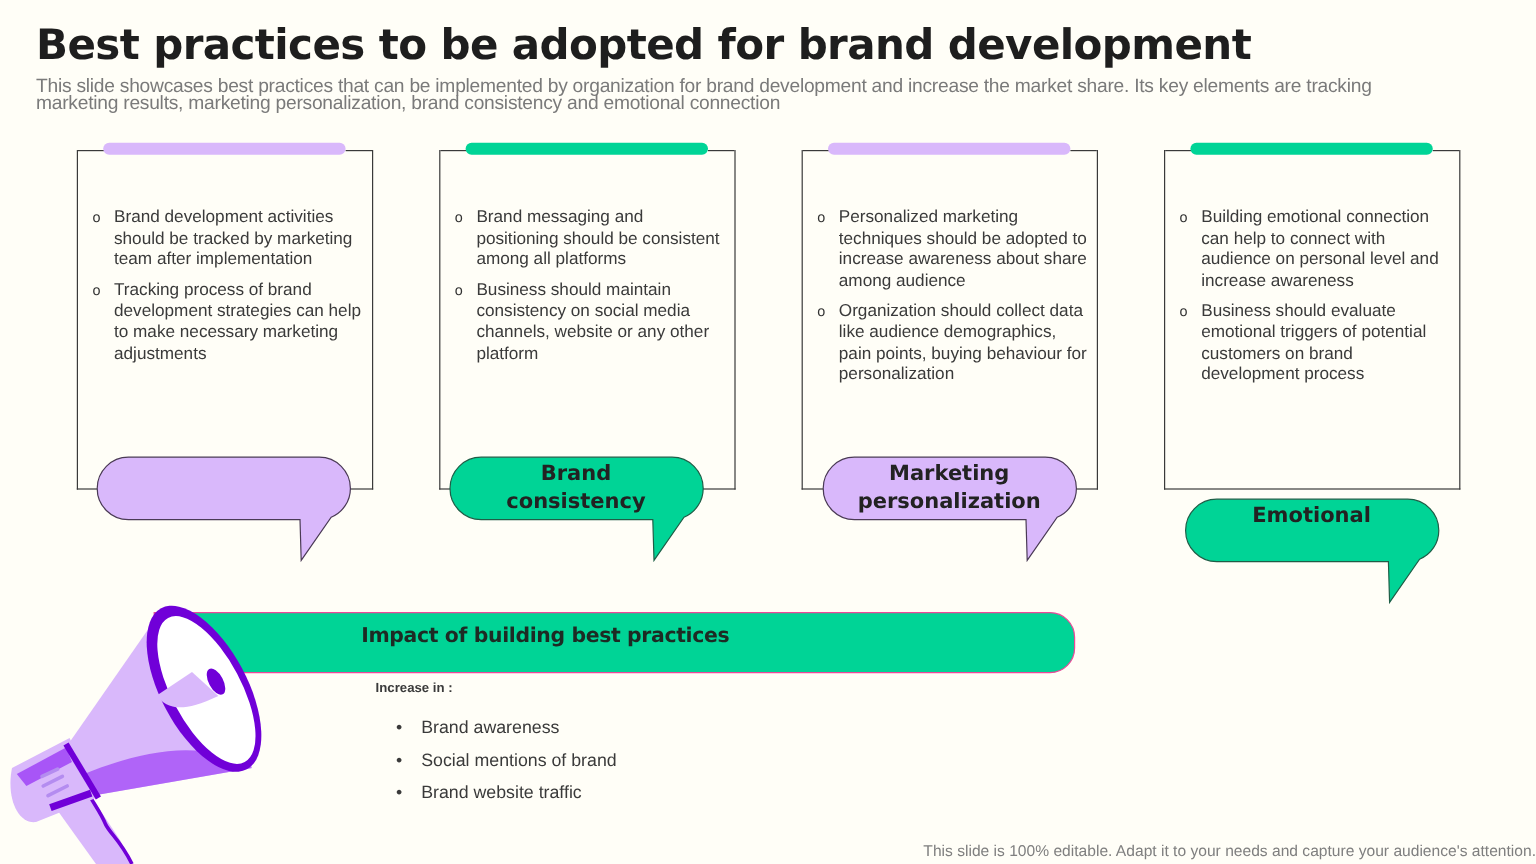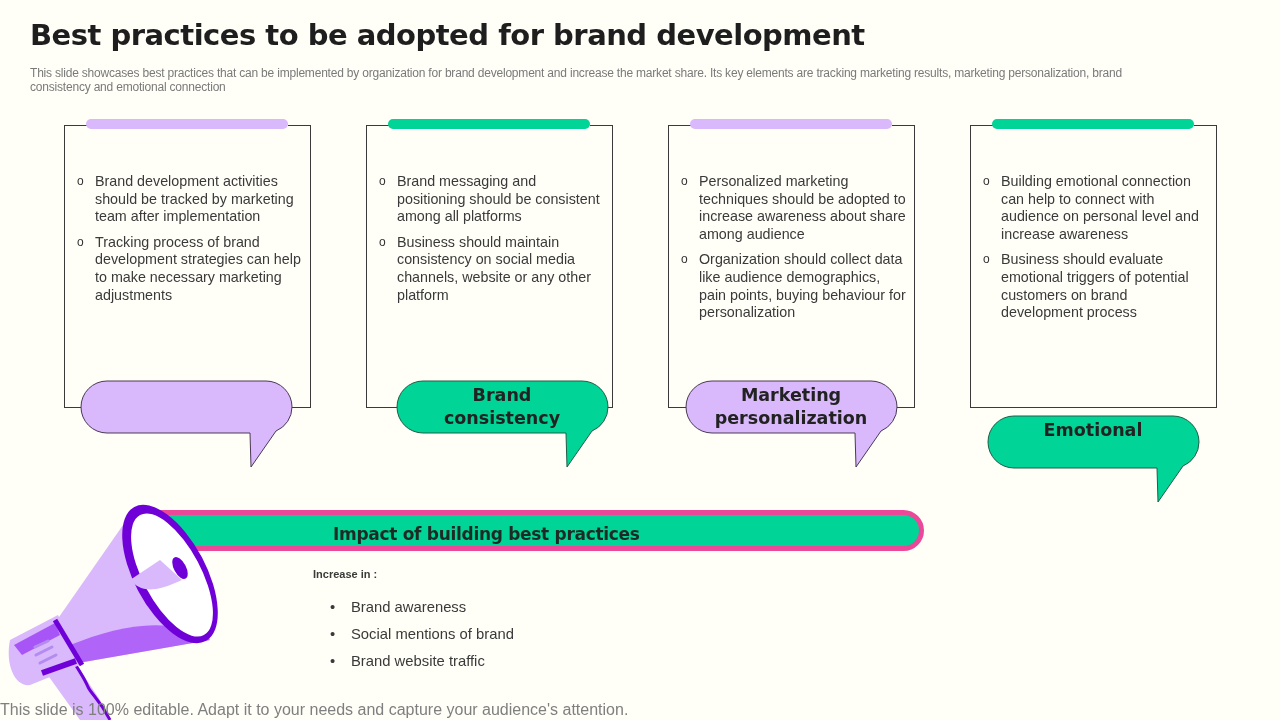--- a/index.html
+++ b/index.html
@@ -6,26 +6,26 @@
   html, body { width: 1280px; height: 720px; overflow: hidden; }
   body {
     background: #fffef7;
     font-family: "Liberation Sans", sans-serif;
     position: relative;
     color: #333;
   }
   .title {
     position: absolute; left: 30px; top: 18px;
     font-family: "DejaVu Sans", sans-serif;
-    font-weight: bold; font-size: 29px; letter-spacing: -0.5px;
+    font-weight: bold; font-size: 35px; letter-spacing: -0.5px;
     color: #1e1e1e; white-space: nowrap;
   }
   .subtitle {
     position: absolute; left: 30px; top: 66px; width: 1120px;
-    font-size: 12px; line-height: 14px; color: #7a7a7a;
+    font-size: 16px; line-height: 14px; color: #7a7a7a;
     letter-spacing: -0.2px;
   }
   .card {
     position: absolute; top: 125px; width: 247px; height: 283px;
     border: 1px solid #3a3a3a; border-top: none;
   }
   .card .topline-left, .card .topline-right {
     position: absolute; top: 0; height: 1px; background: #3a3a3a;
   }
   .card .topline-left { left: 0; width: 22px; }
@@ -50,42 +50,42 @@
     position: absolute; top: 380px; width: 214px; height: 90px;
   }
   .bubble svg { position: absolute; left: 0; top: 0; }
   .bubble .blabel {
     position: absolute; left: 0; top: 4px; width: 212px;
     text-align: center;
     font-family: "DejaVu Sans", sans-serif; font-weight: bold;
     font-size: 17.5px; line-height: 23px; color: #222;
   }
   .banner {
-    position: absolute; left: 156px; top: 510px; width: 768px; height: 41px;
-    background: #00d496; border: 5px solid #ec4899;
+    position: absolute; left: 128px; top: 510px; width: 768px; height: 51px;
+    background: #00d496; border: 1px solid #ec4899;
     border-radius: 0 21px 21px 0;
   }
   .banner .btext {
     position: absolute; left: 172px; top: 9px;
     font-family: "DejaVu Sans", sans-serif; font-weight: bold;
     font-size: 17px; color: #1d2b24; letter-spacing: -0.3px;
   }
   .increase {
     position: absolute; left: 313px; top: 568px;
     font-weight: bold; font-size: 11px; color: #3a3a3a;
   }
   .impact-list { position: absolute; left: 330px; top: 594px; list-style: none; }
   .impact-list li {
     position: relative; padding-left: 21px;
     font-size: 14.8px; line-height: 27px; color: #3a3a3a;
   }
   .impact-list li .dot { position: absolute; left: 0; top: 0; }
   .footer {
-    position: absolute; left: 0; width: 1280px; top: 701px; text-align: left;
-    font-size: 16px; color: #7f7f7f;
+    position: absolute; left: 0; width: 1280px; top: 701px; text-align: right;
+    font-size: 13px; color: #7f7f7f;
   }
   .megaphone { position: absolute; left: 0; top: 495px; }
 </style>
 </head>
 <body>
 
 <div class="title">Best practices to be adopted for brand development</div>
 <div class="subtitle">This slide showcases best practices that can be implemented by organization for brand development and increase the market share. Its key elements are tracking marketing results, marketing personalization, brand consistency and emotional connection</div>
 
 <div class="card" style="left:64px;">
@@ -107,21 +107,21 @@
 
 <div class="card" style="left:366px;">
   <div class="topline-left"></div>
   <div class="topline-right"></div>
   <div class="accent" style="background:#00d496;"></div>
   <ul>
     <li><span class="bul">o</span><span>Brand messaging and positioning should be consistent among all platforms</span></li>
     <li><span class="bul">o</span><span>Business should maintain consistency on social media channels, website or any other platform</span></li>
   </ul>
 </div>
-<div class="bubble" style="left:396px;">
+<div class="bubble" style="left:374px;">
   <svg width="214" height="90" viewBox="0 0 214 90">
     <path d="M27,1 H186 A26,26 0 0 1 212,27 A26,26 0 0 1 196,51 L171,87 L170,53 H27 A26,26 0 0 1 1,27 A26,26 0 0 1 27,1 Z" fill="#00d496" stroke="#1f5e47" stroke-width="1"></path>
   </svg>
   <div class="blabel">
     <div>Brand</div>
     <div>consistency</div>
   </div>
 </div>
 
 <div class="card" style="left:668px;">

